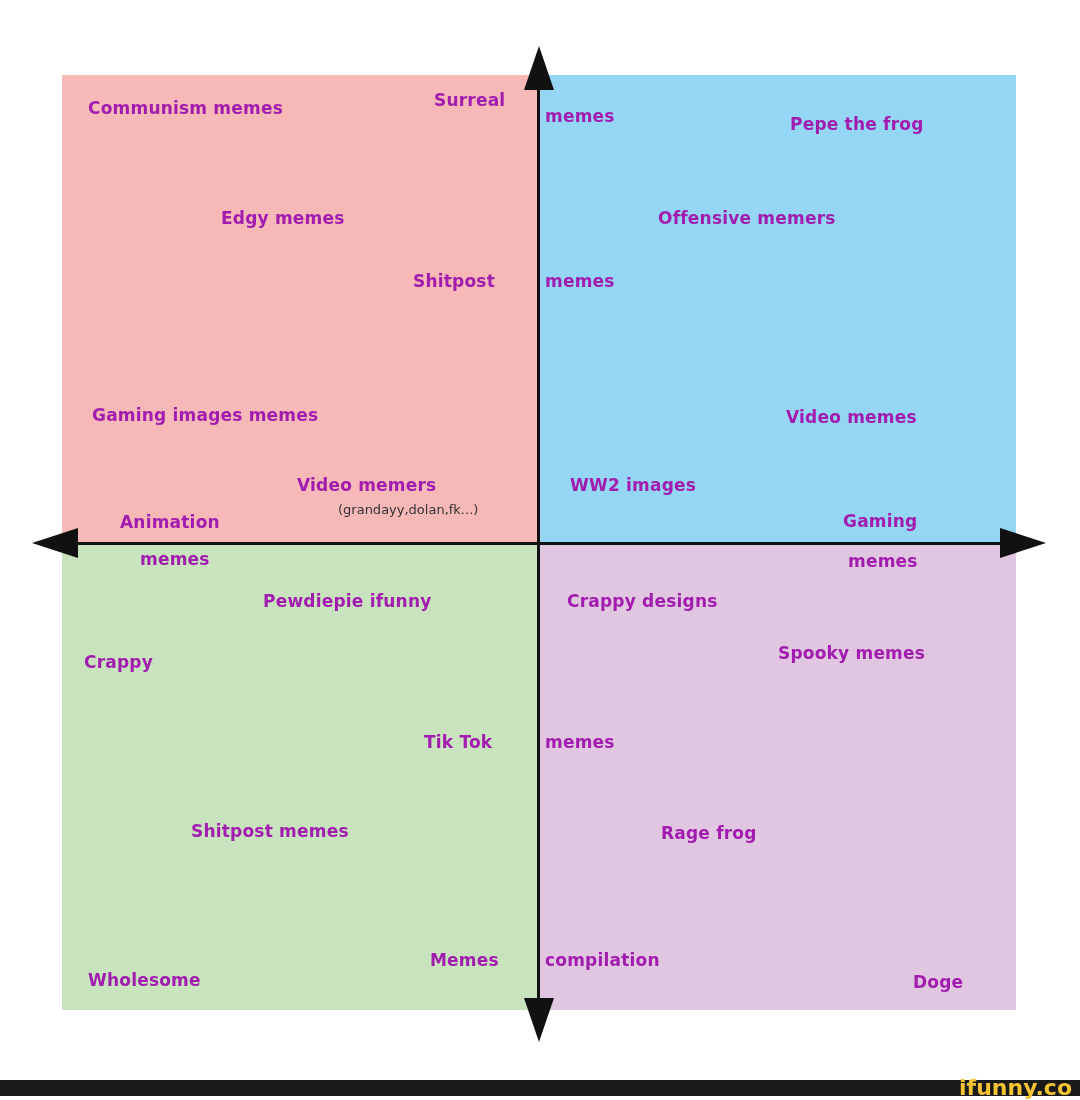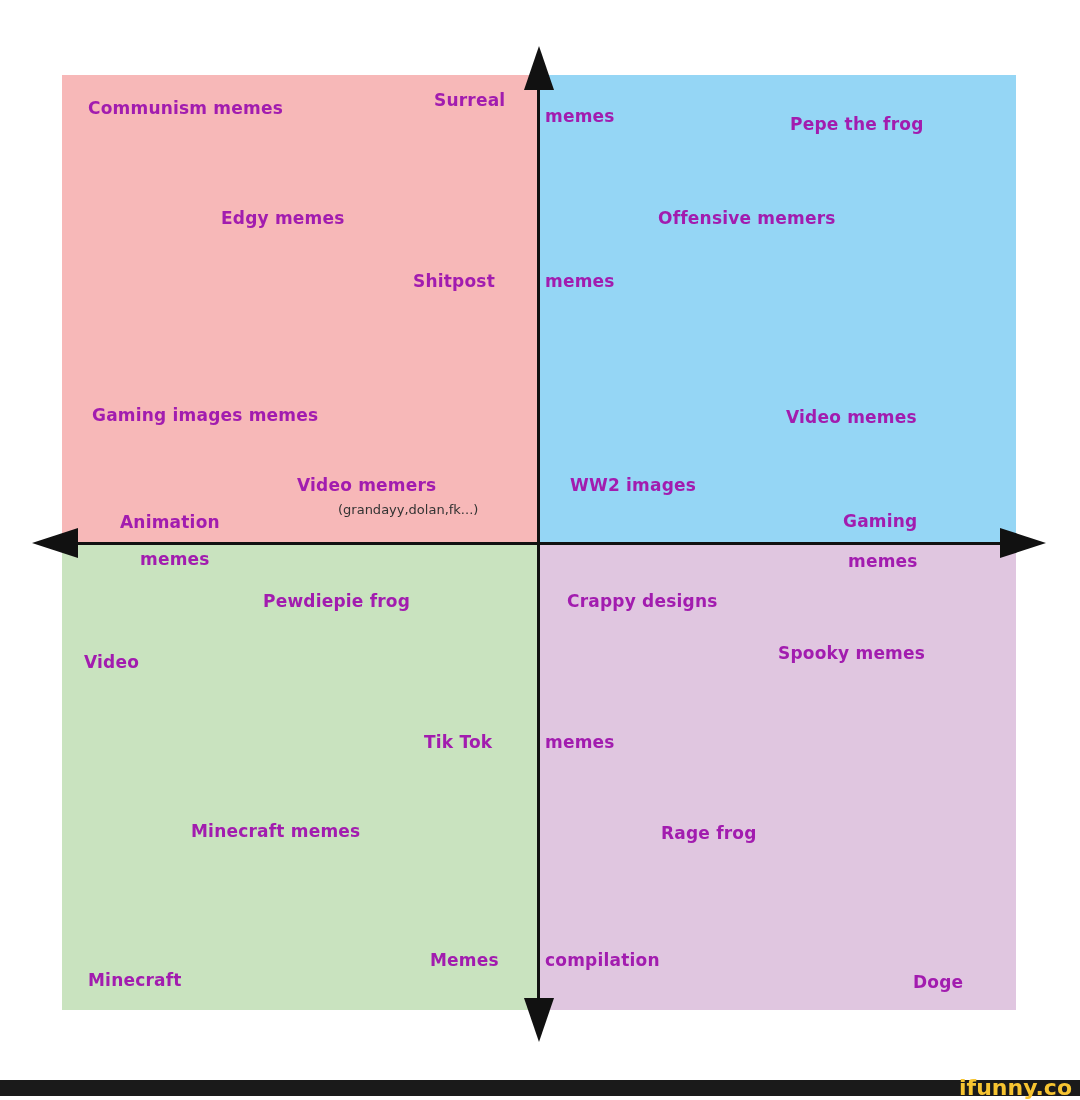--- a/index.html
+++ b/index.html
@@ -60,30 +60,30 @@
 <div class="lbl" style="left:786px;top:409px">Video memes</div>
 <div class="lbl" style="left:297px;top:477px">Video memers</div>
 <div class="sub" style="left:338px;top:503px">(grandayy,dolan,fk...)</div>
 <div class="lbl" style="left:570px;top:477px">WW2 images</div>
 
 <div class="lbl" style="left:120px;top:514px">Animation</div>
 <div class="lbl" style="left:140px;top:551px">memes</div>
 <div class="lbl" style="left:843px;top:513px">Gaming</div>
 <div class="lbl" style="left:848px;top:553px">memes</div>
 
-<div class="lbl" style="left:263px;top:593px">Pewdiepie frog</div>
+<div class="lbl" style="left:263px;top:593px">Pewdiepie ifunny</div>
 <div class="lbl" style="left:567px;top:593px">Crappy designs</div>
-<div class="lbl" style="left:84px;top:654px">Video</div>
+<div class="lbl" style="left:84px;top:654px">Crappy</div>
 <div class="lbl" style="left:778px;top:645px">Spooky memes</div>
 <div class="lbl" style="left:424px;top:734px">Tik Tok</div>
 <div class="lbl" style="left:545px;top:734px">memes</div>
-<div class="lbl" style="left:191px;top:823px">Minecraft memes</div>
+<div class="lbl" style="left:191px;top:823px">Shitpost memes</div>
 <div class="lbl" style="left:661px;top:825px">Rage frog</div>
 <div class="lbl" style="left:430px;top:952px">Memes</div>
 <div class="lbl" style="left:545px;top:952px">compilation</div>
-<div class="lbl" style="left:88px;top:972px">Minecraft</div>
+<div class="lbl" style="left:88px;top:972px">Wholesome</div>
 <div class="lbl" style="left:913px;top:974px">Doge</div>
 
 <div class="footer">
   <div class="logo">
     <span>ifunny.co</span>
   </div>
 </div>
 
 </body></html>

